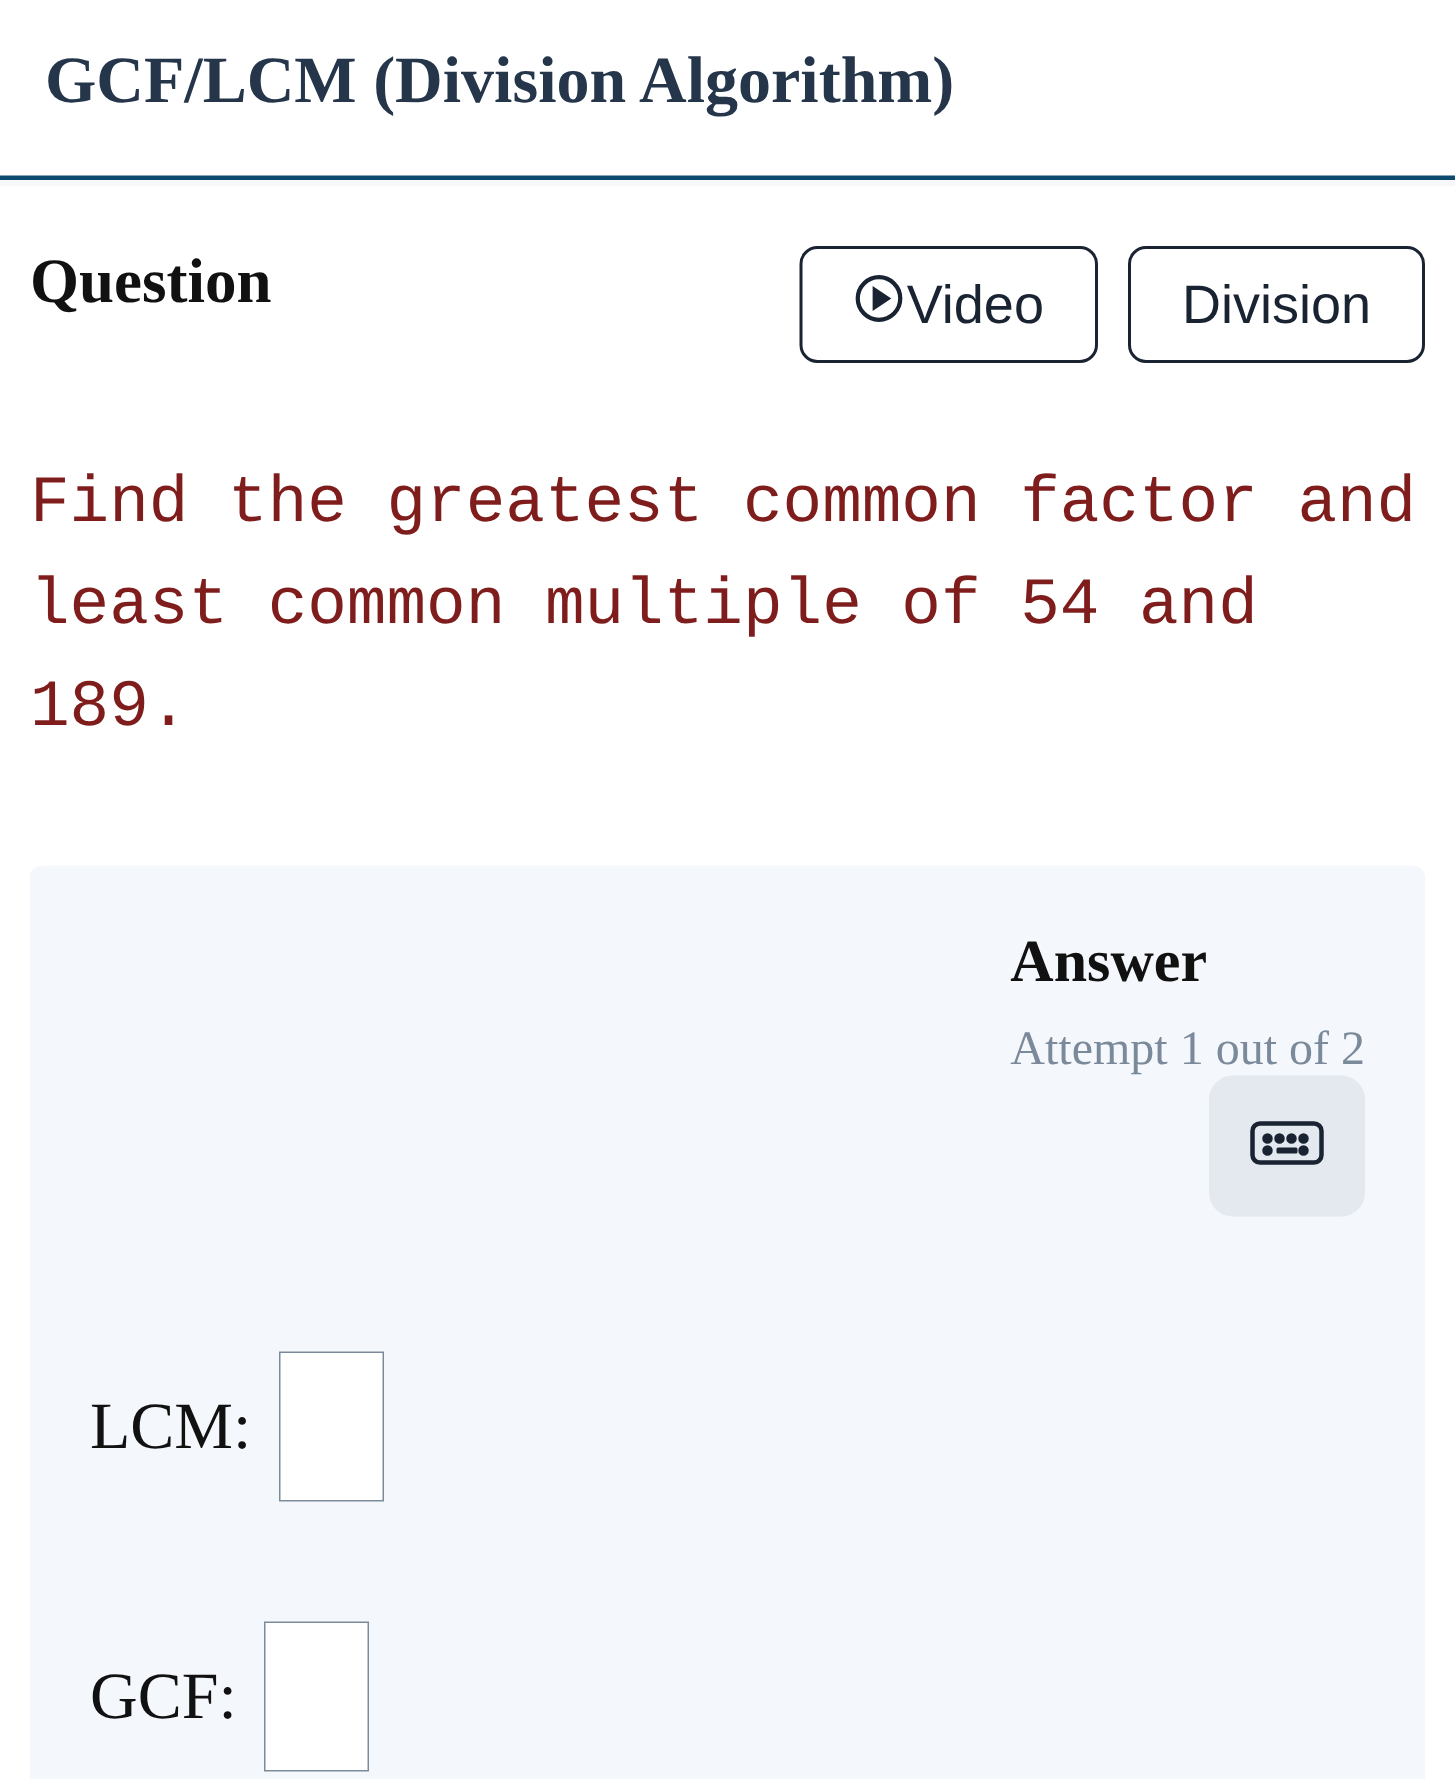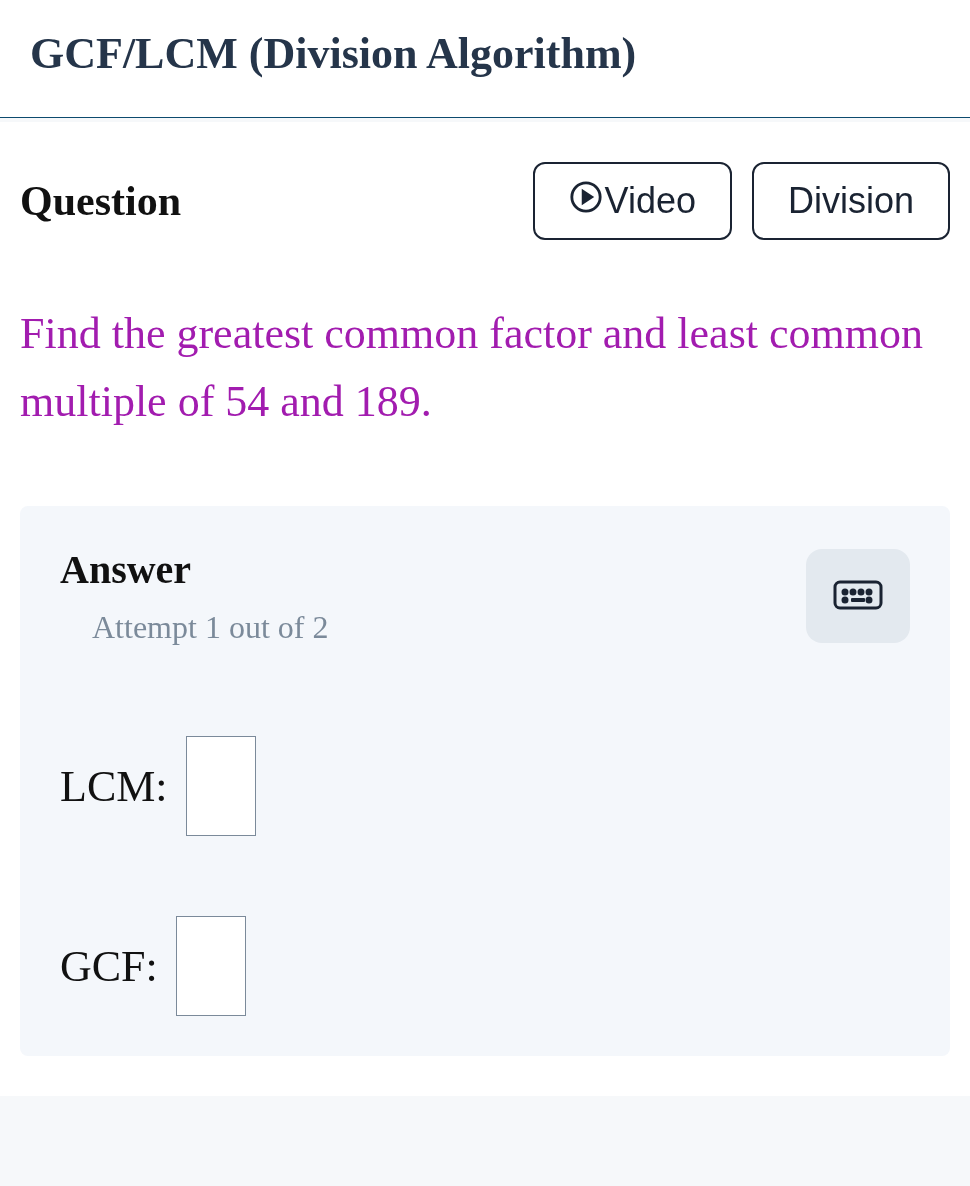--- a/index.html
+++ b/index.html
@@ -5,35 +5,35 @@
   * { box-sizing: border-box; margin: 0; padding: 0; }
   body {
     font-family: Georgia, 'Times New Roman', serif;
     background: #f6f8fa;
     color: #1a2332;
     width: 970px;
   }
   .page-header {
     background: #fff;
     padding: 28px 30px 38px 30px;
-    border-bottom: 1px solid #0c4a6e;
+    border-bottom: 3px solid #0c4a6e;
   }
   .page-title {
     font-size: 44px;
     font-weight: 700;
     color: #25354a;
   }
   .main {
     background: #fff;
     padding: 40px 20px 40px 20px;
     margin-top: 4px;
   }
   .question-row {
     display: flex;
-    align-items: center;
+    align-items: flex-start;
     gap: 20px;
     margin-bottom: 60px;
   }
   .question-label {
     font-size: 42px;
     font-weight: 700;
     color: #111;
     flex: 0 0 auto;
     margin-right: auto;
   }
@@ -49,44 +49,45 @@
     font-family: 'Segoe UI', Arial, sans-serif;
     color: #1a2332;
     height: 78px;
     padding: 0 34px;
     cursor: pointer;
   }
   .btn svg { width: 34px; height: 34px; }
   .question-text {
     font-size: 44px;
     line-height: 1.55;
-    color: #a21caf;
+    color: #7f1d1d;
     margin-bottom: 70px;
+    font-family: Liberation Mono, monospace;
   }
   .answer-box {
     background: #f4f7fb;
     border-radius: 8px;
     padding: 40px;
     position: relative;
   }
   .answer-header {
     display: flex;
-    align-items: center;
+    align-items: flex-end;
     justify-content: space-between;
+    flex-direction: column;
   }
   .answer-title {
     font-size: 40px;
     font-weight: 700;
     color: #111;
   }
   .attempt-text {
     font-size: 32px;
     color: #7b8a9a;
     margin-top: 16px;
-    margin-left: 32px;
   }
   .keypad-btn {
     width: 104px;
     height: 94px;
     border-radius: 16px;
     background: #e3e9ef;
     display: flex;
     align-items: center;
     justify-content: center;
     cursor: pointer;

